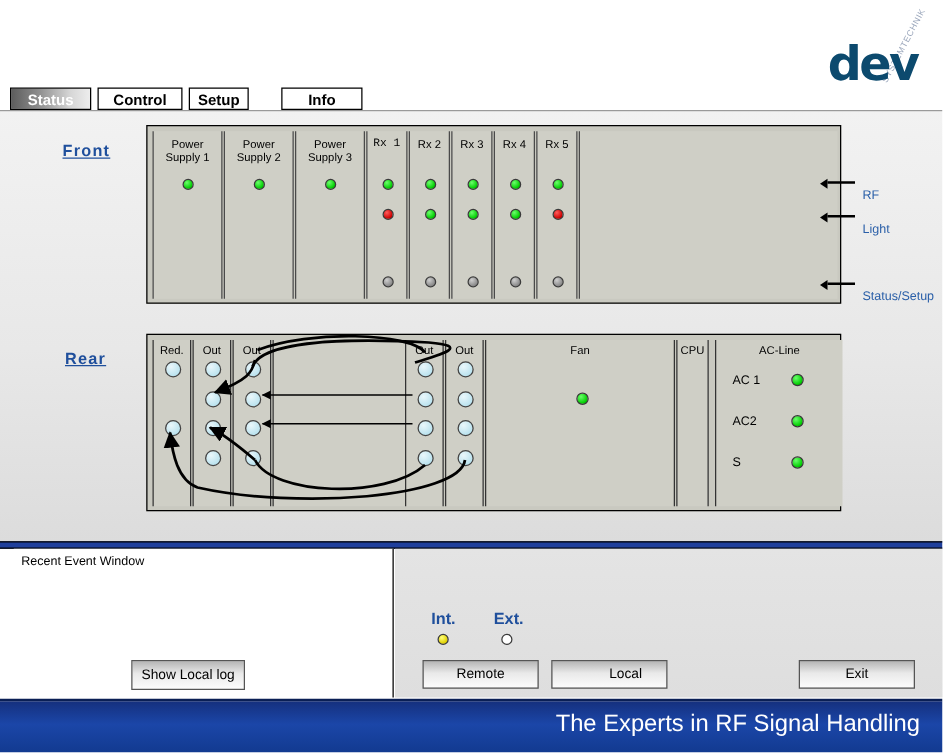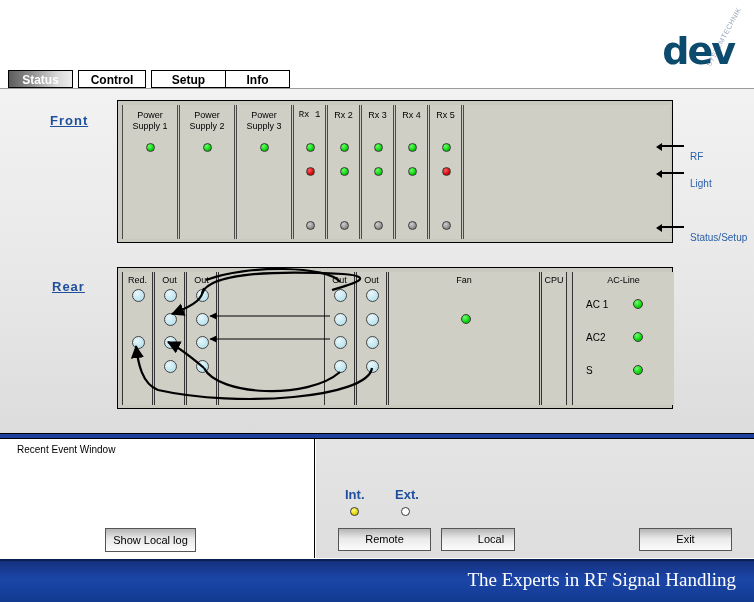--- a/index.html
+++ b/index.html
@@ -21,21 +21,21 @@
 
   
   #tabbar{position:absolute;left:0;top:70px;width:754px;height:22px;}
   .tab{position:absolute;top:0;height:18px;line-height:18px;text-align:center;
     border:1px solid #000;font-size:12px;font-weight:bold;box-sizing:border-box;
     background:#ffffff;cursor:pointer;}
   .tab.active{background:linear-gradient(to right,#5c5c5c 0%,#8e8e8e 35%,#d6d6d6 75%,#ededed 100%);
     color:#ffffff;}
   #tab-status{left:8px;width:65px;}
   #tab-control{left:78px;width:68px;}
-  #tab-setup{left:151px;width:75px;}
+  #tab-setup{left:151px;width:48px;}
   #tab-info{left:225px;width:65px;}
 
   
   #main{position:absolute;left:0;top:88px;width:754px;height:345px;
     background:linear-gradient(to bottom,#f2f2f2 0%,#e8e8e8 55%,#dcdcdc 100%);
     border-top:1px solid #9a9a9a;box-sizing:border-box;}
 
   .side-label{position:absolute;font-size:13px;font-weight:bold;color:#1f4f9c;
     font-family:"Liberation Sans",sans-serif;letter-spacing:1px;text-decoration:underline;}
   #label-front{left:50px;top:24px;}
@@ -96,21 +96,21 @@
   .mode-label{position:absolute;font-size:13px;font-weight:bold;color:#1f4f9c;}
   .btn{position:absolute;height:23px;border:1px solid #555;box-sizing:border-box;
     font-size:11px;text-align:center;line-height:21px;cursor:pointer;
     background:linear-gradient(to bottom,#b5b5b5 0%,#e9e9e9 45%,#fcfcfc 100%);}
 
   
   #footer{position:absolute;left:0;top:559px;width:754px;height:43px;
     background:linear-gradient(to bottom,#15307e 0%,#1b46a8 45%,#123a90 100%);
     border-top:2px solid #0a1f55;box-sizing:border-box;}
   #footer-text{position:absolute;right:18px;top:8px;font-size:19px;color:#ffffff;
-    font-family:Liberation Serif, serif;}
+    font-family:Liberation Sans, sans-serif;}
 </style>
 </head>
 <body>
 
 <div id="top-header">
   <div id="logo-wrap">
     <div id="logo-sub">SYSTEMTECHNIK</div>
     <div id="logo-dev">dev</div>
   </div>
 </div>
@@ -291,21 +291,21 @@
     <div id="event-title">Recent Event Window</div>
   </div>
   <div id="ctrl-area">
     <div class="mode-label" style="left:29px;top:48px;">Int.</div>
     <div class="led led-yellow" style="left:34px;top:68px;"></div>
 
     <div class="mode-label" style="left:79px;top:48px;">Ext.</div>
     <div class="led led-off" style="left:85px;top:68px;"></div>
 
     <div class="btn" style="left:22px;top:89px;width:93px;">Remote</div>
-    <div class="btn" style="left:125px;top:89px;width:74px;padding-left:26px;">Local</div>
+    <div class="btn" style="left:125px;top:89px;width:93px;padding-left:26px;">Local</div>
     <div class="btn" style="left:323px;top:89px;width:93px;">Exit</div>
   </div>
 </div>
 
 <div id="btn-errorlog">Show Local log</div>
 
 <div id="footer">
   <div id="footer-text">The Experts in RF Signal Handling</div>
 </div>
 

